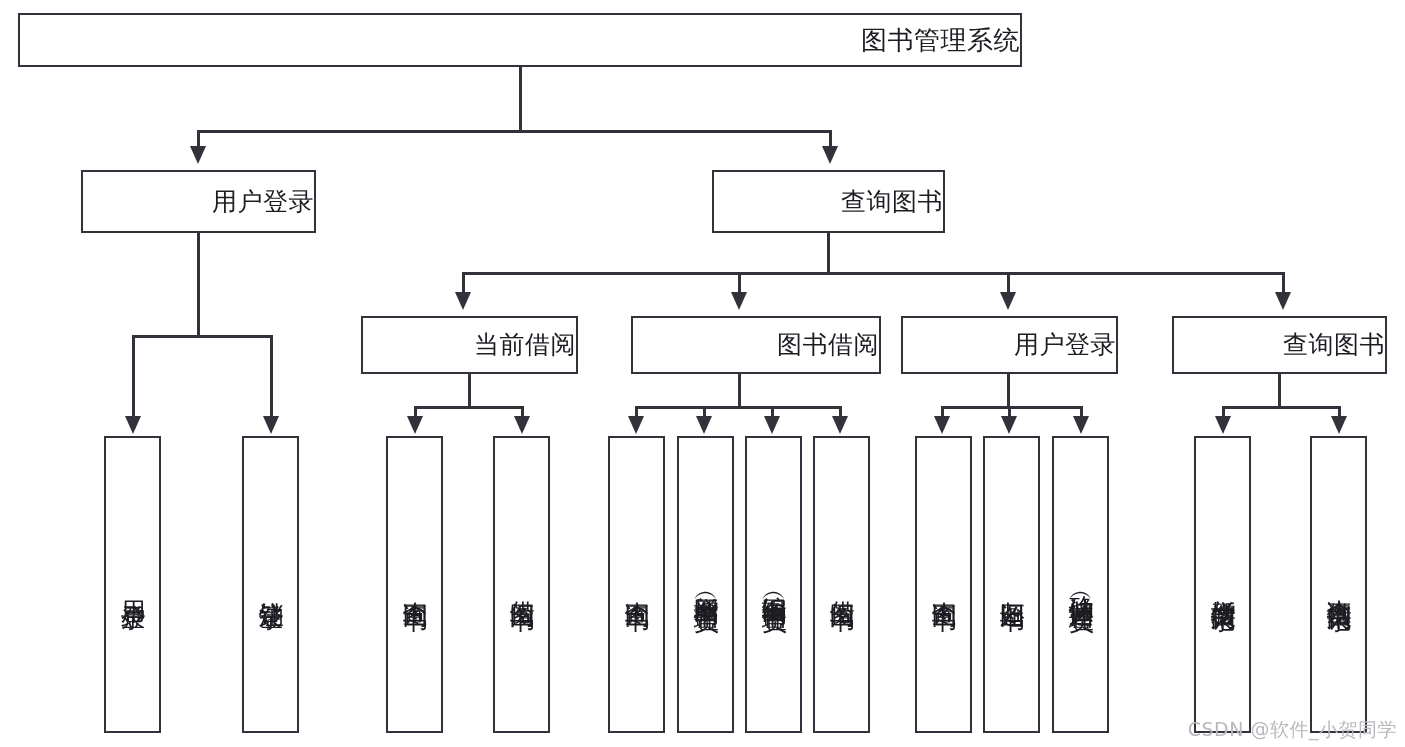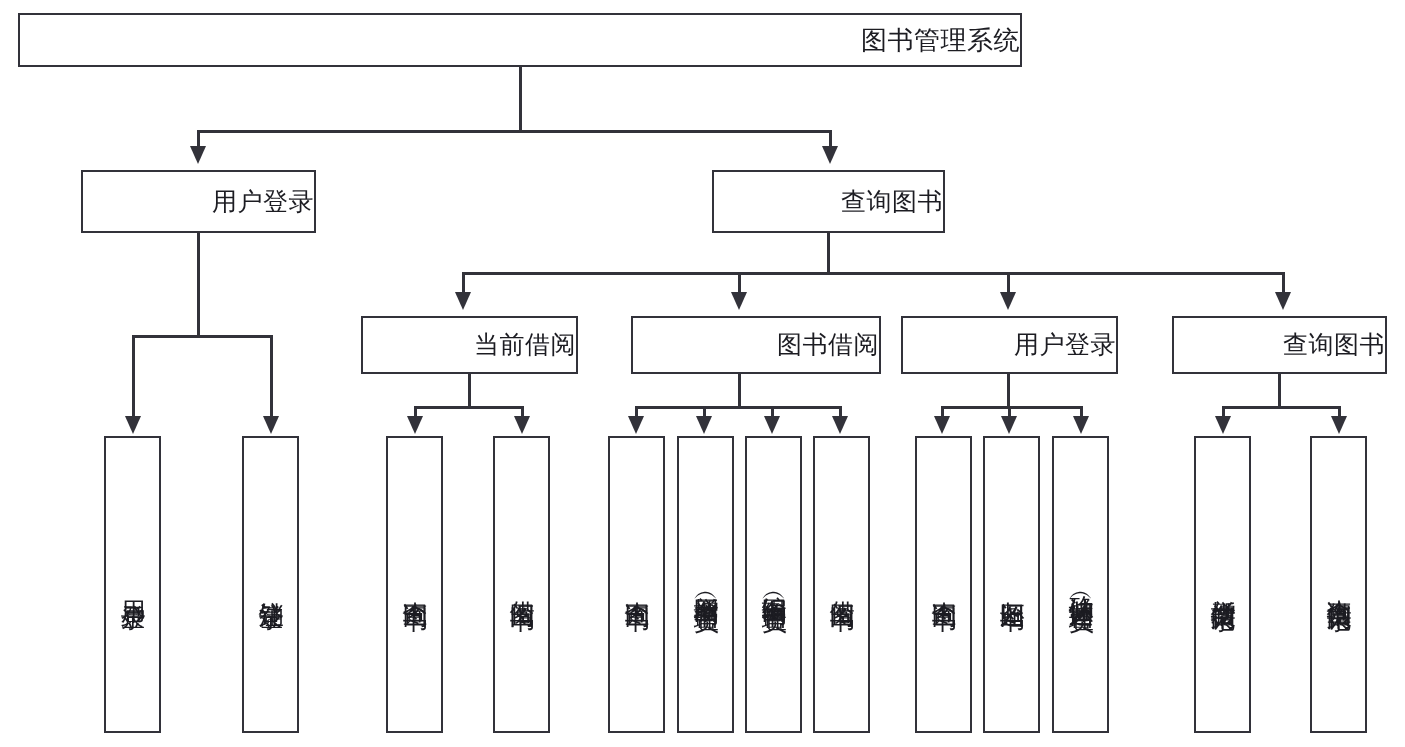--- a/index.html
+++ b/index.html
@@ -204,14 +204,15 @@
     <span class="label">确认归还（管理员）</span>
   </div>
 
   <div class="node vert" style="left:1194px; top:436px; width:57px; height:297px;">
     <span class="label">新增借阅记录</span>
   </div>
   <div class="node vert" style="left:1310px; top:436px; width:57px; height:297px;">
     <span class="label">查询借阅记录</span>
   </div>
 
+  <div class="watermark">CSDN @软件_小贺同学</div>
 
 </div>
 
 </body></html>

